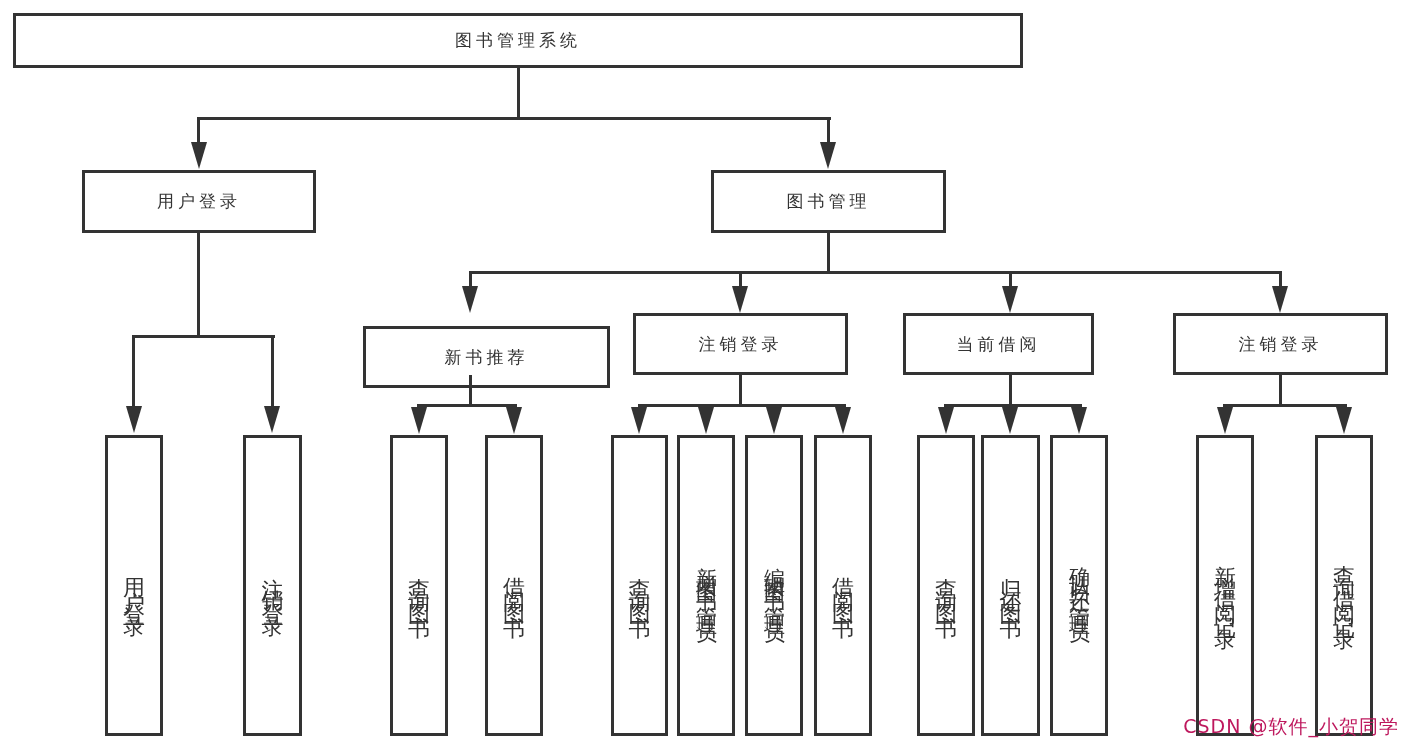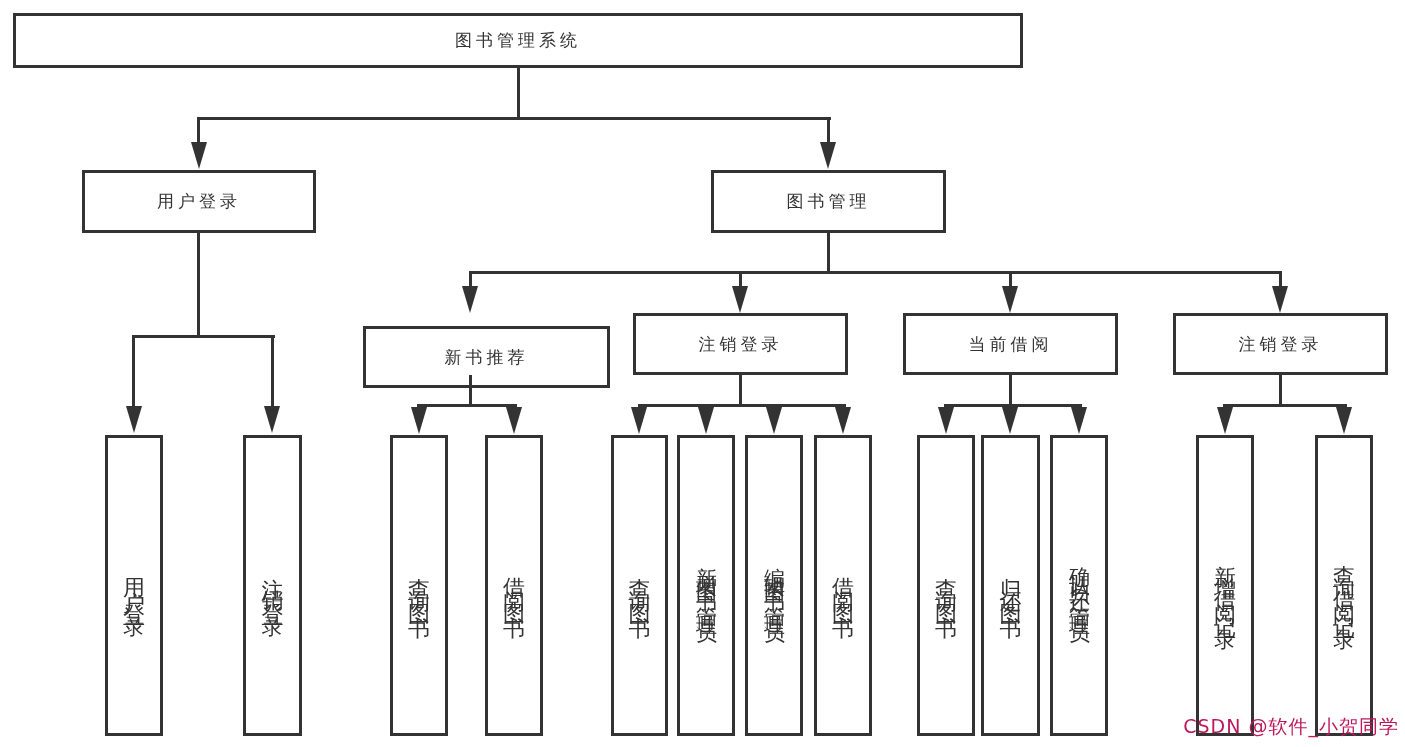--- a/index.html
+++ b/index.html
@@ -97,21 +97,21 @@
   <div class="arrow" style="left:1002px;top:286px"></div>
   <div class="line" style="left:1279px;top:273px;width:3px;height:14px"></div>
   <div class="arrow" style="left:1272px;top:286px"></div>
 
   <div class="box" style="left:363px;top:326px;width:247px;height:62px">
     <span class="hlabel">新书推荐</span>
   </div>
   <div class="box" style="left:633px;top:313px;width:215px;height:62px">
     <span class="hlabel">注销登录</span>
   </div>
-  <div class="box" style="left:903px;top:313px;width:215px;height:62px">
+  <div class="box" style="left:903px;top:313px;width:191px;height:62px">
     <span class="hlabel">当前借阅</span>
   </div>
   <div class="box" style="left:1173px;top:313px;width:215px;height:62px">
     <span class="hlabel">注销登录</span>
   </div>
 
   <div class="line" style="left:469px;top:375px;width:3px;height:31px"></div>
   <div class="line" style="left:417px;top:404px;width:100px;height:3px"></div>
   <div class="arrow" style="left:411px;top:407px"></div>
   <div class="arrow" style="left:506px;top:407px"></div>

